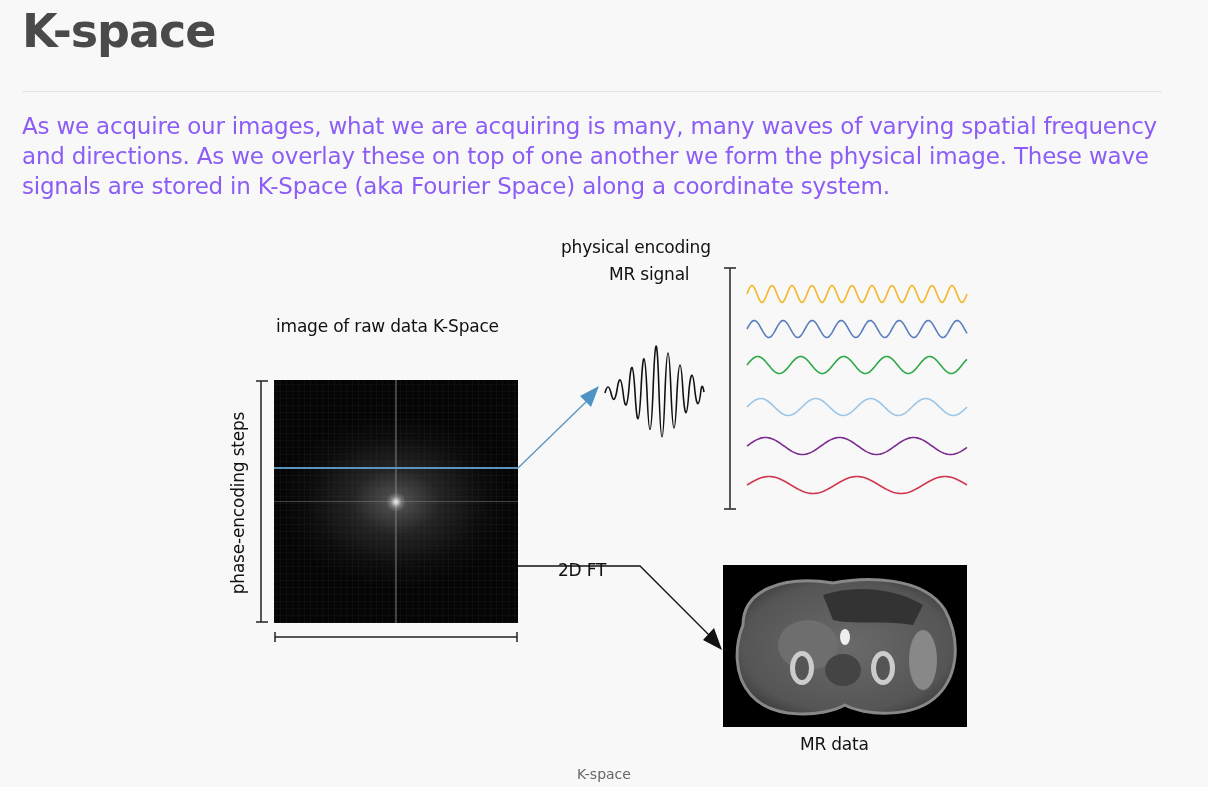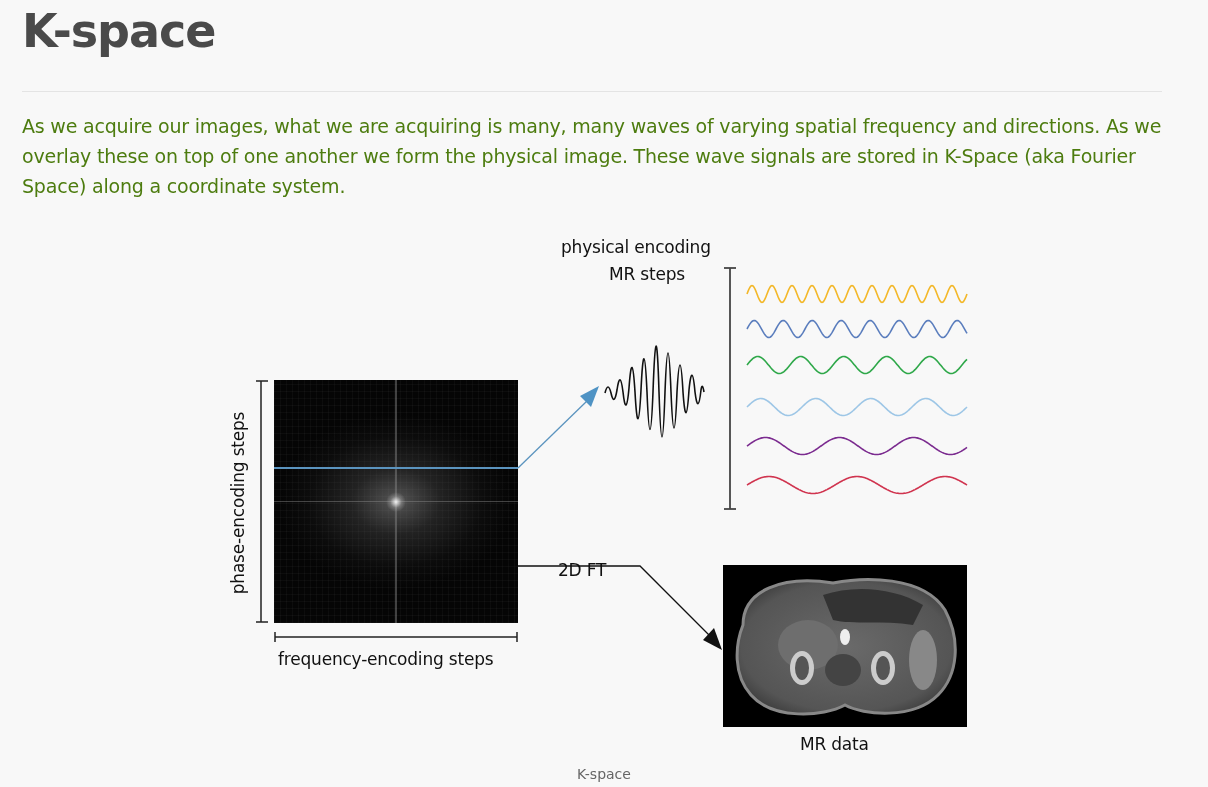--- a/index.html
+++ b/index.html
@@ -15,21 +15,21 @@
     font-family:"DejaVu Sans", sans-serif;
     font-weight:bold; font-size:46px; color:#4a4a4a;
     margin:0; letter-spacing:-1px;
   }
   .rule {
     position:absolute; left:22px; top:91px; width:1140px; height:1px;
     background:#e4e4e4;
   }
   .para {
     position:absolute; left:22px; top:111px; width:1170px;
-    font-size:19px; line-height:30px; color:#4d7c0f; margin:0;
+    font-size:23px; line-height:30px; color:#8b5cf6; margin:0;
     letter-spacing:-0.2px;
   }
   .fig { position:absolute; left:0; top:0; width:1208px; height:787px; }
   .lbl { position:absolute; font-size:17px; color:#111; white-space:nowrap; letter-spacing:-0.2px; }
   .caption {
     position:absolute; left:0; width:1208px; top:766px; text-align:center;
     font-size:14px; color:#666;
   }
   .kspace {
     position:absolute; left:274px; top:380px; width:244px; height:243px;
@@ -50,34 +50,34 @@
   svg.overlay { position:absolute; left:0; top:0; }
 </style>
 </head>
 <body>
 
 <h1 class="title">K-space</h1>
 <div class="rule"></div>
 <p class="para">As we acquire our images, what we are acquiring is many, many waves of varying spatial frequency and directions. As we overlay these on top of one another we form the physical image. These wave signals are stored in K-Space (aka Fourier Space) along a coordinate system.</p>
 
 <div class="fig">
+  <div class="lbl" style="left:276px; top:316px;">image of raw data K-Space</div>
 
   <div class="kspace">
     <div class="vline"></div>
     <div class="hline"></div>
     <div class="center"></div>
     <div class="sel"></div>
   </div>
 
   <div class="lbl" style="left:188px; top:493px; transform:rotate(-90deg); transform-origin:center; width:100px; text-align:center; display:flex; justify-content:center;">phase-encoding steps</div>
 
-  <div class="lbl" style="left:278px; top:649px;">frequency-encoding steps</div>
 
   <div class="lbl" style="left:561px; top:237px;">physical encoding</div>
-  <div class="lbl" style="left:609px; top:264px;">MR steps</div>
+  <div class="lbl" style="left:609px; top:264px;">MR signal</div>
 
   <div class="lbl" style="left:558px; top:560px;">2D FT</div>
 
   <div class="mr">
     <svg width="244" height="162" viewBox="0 0 244 162">
       <defs>
         <radialGradient id="body" cx="50%" cy="50%" r="60%">
           <stop offset="0%" stop-color="#6a6a6a"></stop>
           <stop offset="80%" stop-color="#555"></stop>
           <stop offset="100%" stop-color="#3a3a3a"></stop>

